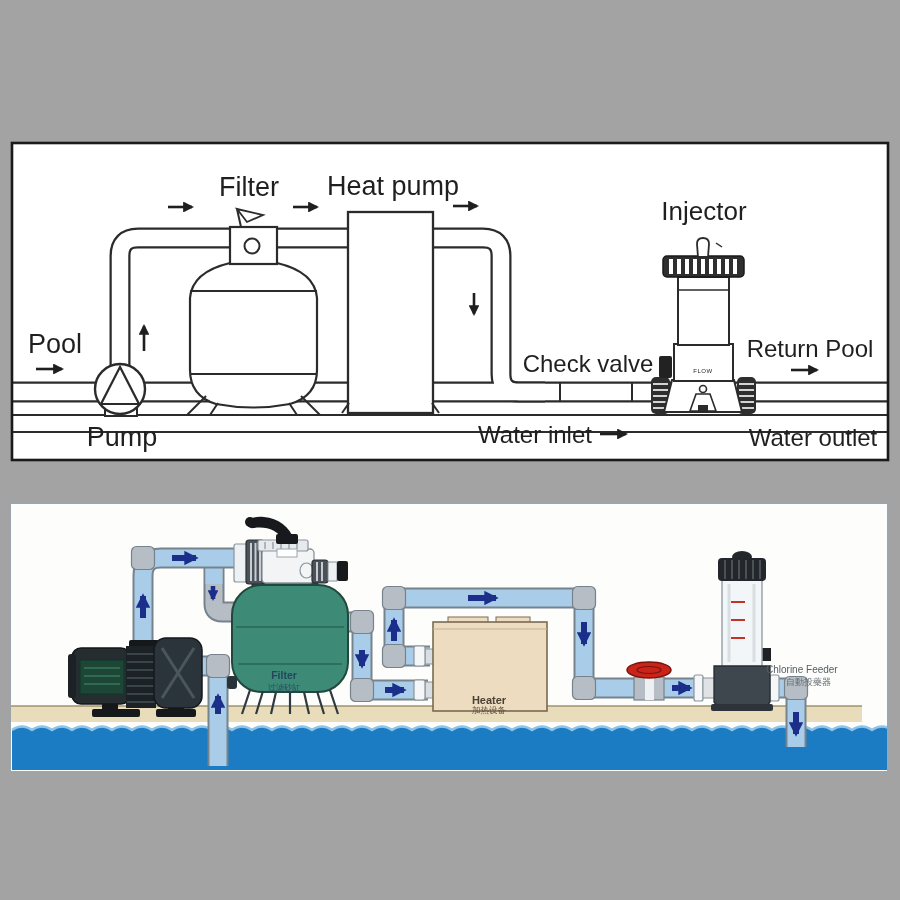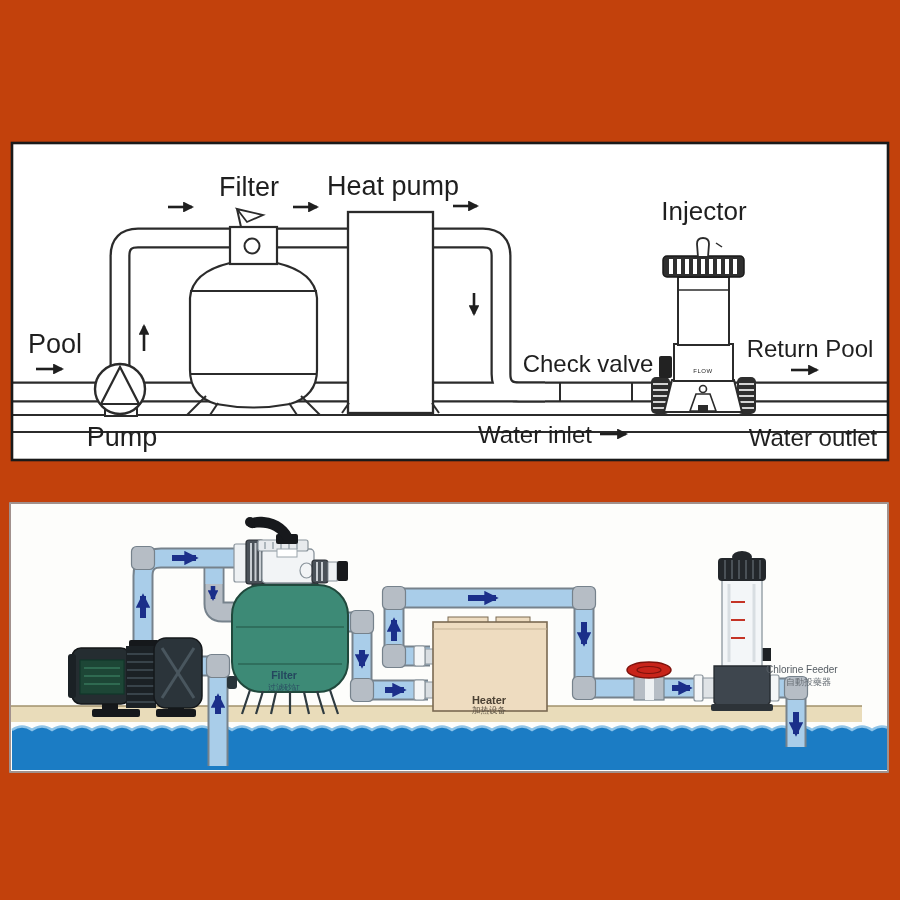--- a/index.html
+++ b/index.html
@@ -1,16 +1,16 @@
 <!DOCTYPE html>
 <html><head>
 <meta charset="utf-8">
 <style>
   html,body{margin:0;padding:0;background:#ffffff;}
-  .stage{position:relative;width:900px;height:900px;background:#c2410c;overflow:hidden;}
+  .stage{position:relative;width:900px;height:900px;background:#a3a3a3;overflow:hidden;}
   svg{display:block;}
   text{font-family:"Liberation Sans", sans-serif;}
   .toplbl{fill:#1f1f1f;}
   .npipe{stroke:#76828c;stroke-width:21;fill:none;stroke-linecap:butt;}
   .cpipe{stroke:#a9cde9;stroke-width:17;fill:none;stroke-linecap:butt;}
   .kpipe{stroke:#2b2b2b;stroke-width:21;fill:none;}
   .wpipe{stroke:#ffffff;stroke-width:16.5;fill:none;}
   .navy{stroke:#1b2f8a;stroke-width:6;}
   .blk{stroke:#1f1f1f;stroke-width:2.6;}
 </style>

